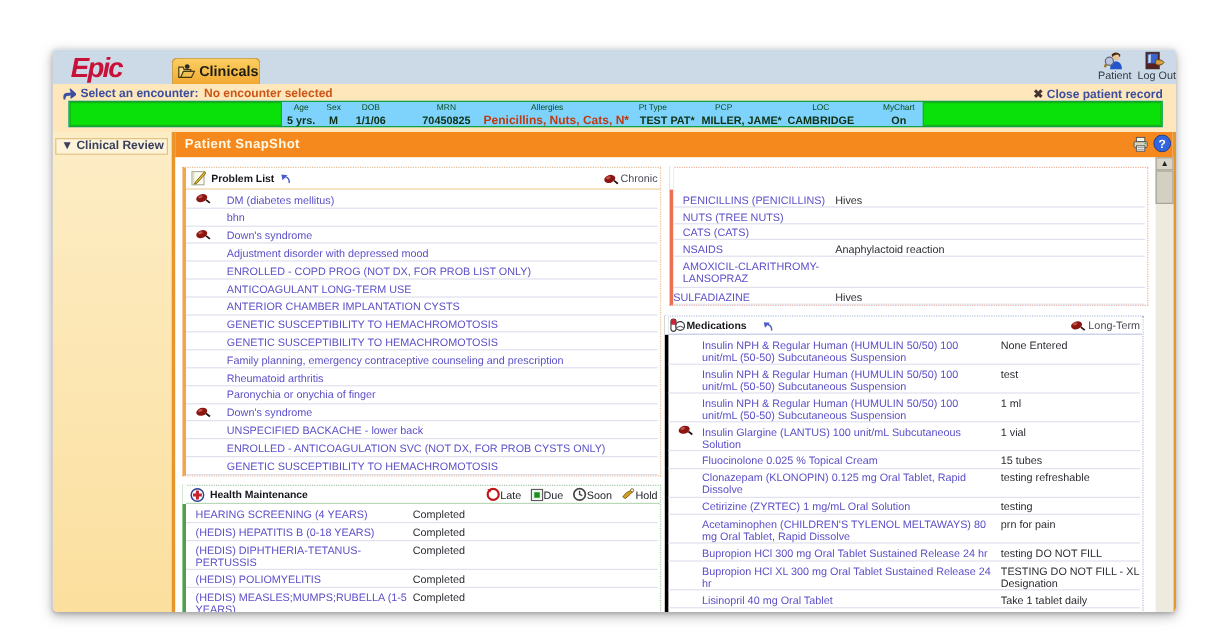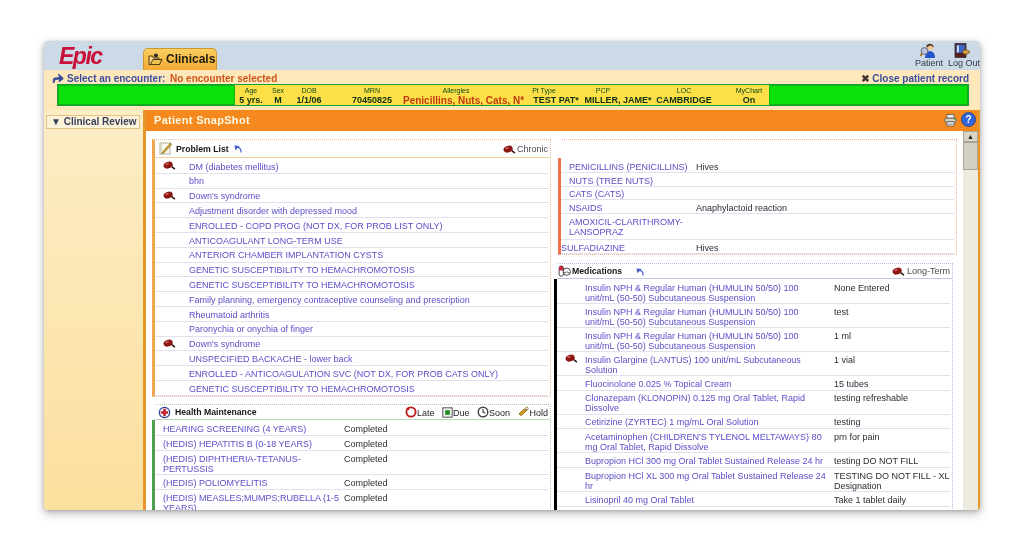--- a/index.html
+++ b/index.html
@@ -15,21 +15,21 @@
   #tabclin{left:99px;top:7px;width:74px;height:22px;background:linear-gradient(#fbcf60,#f2a933);
      border:1px solid #c9962f;border-bottom:none;border-radius:5px 5px 0 0;
      font-size:12px;font-weight:bold;color:#1c1c10;padding:3px 0 0 22px;}
   .toplab{font-size:9px;color:#333a44;top:17px;}
   
   #encbar{left:0;top:29px;width:936px;height:40px;background:#fde7bb;}
   #selenc{left:23px;top:3px;font-size:10px;font-weight:bold;color:#3b4ea0;}
   #noenc{left:126px;top:3px;font-size:10px;font-weight:bold;color:#cc5517;}
   #closerec{right:11px;top:3px;font-size:10px;font-weight:bold;color:#3b4ea0;}
   
-  #banner{left:13px;top:14px;width:912px;height:22px;background:#fde047;border:1px solid #14a03c;}
+  #banner{left:13px;top:14px;width:912px;height:22px;background:#7dd3fc;border:1px solid #14a03c;}
   .gbox{top:0px;height:20px;background:#0ae00a;border:1px solid #11b411;}
   .glab{font-size:7px;color:#0a4a1a;top:2px;text-align:center;line-height:7px;}
   .gval{font-size:9px;font-weight:bold;color:#0c3012;top:10px;text-align:center;white-space:nowrap;}
   
   #sidebar{left:0;top:69px;width:99px;height:400px;background:linear-gradient(#fdedc6,#fbdf9e);}
   #crtab{left:2px;top:5px;width:94px;height:14px;background:#fdf3d9;border:1px solid #e2c382;
      font-size:10px;font-weight:bold;color:#3a3f5c;padding:0 0 0 4px;line-height:12px;white-space:nowrap;}
   
   #frame{left:99px;top:69px;width:837px;height:400px;background:#fff;
      border-left:3px solid #e8962c;border-right:3px solid #e8962c;}
@@ -207,21 +207,21 @@
             <ellipse cx="5.5" cy="4.6" rx="5.2" ry="3.6" transform="rotate(-18 5.5 4.6)" fill="#8c1612"></ellipse>
             <ellipse cx="4.2" cy="3.4" rx="2.2" ry="1.2" transform="rotate(-18 4.2 3.4)" fill="#c4524e"></ellipse>
             <path d="M9.5 6.2 L13 9" stroke="#2a0f0f" stroke-width="1.6" fill="none"></path>
           </svg>
           <div class="rt" style="left:34px;top:2.5px;">Down's syndrome</div>
         </div>
       <div class="row" style="top:192.4px;height:14.8px;">
           <div class="rt" style="left:34px;top:2.5px;">UNSPECIFIED BACKACHE - lower back</div>
         </div>
       <div class="row" style="top:207.2px;height:14.8px;">
-          <div class="rt" style="left:34px;top:2.5px;">ENROLLED - ANTICOAGULATION SVC (NOT DX, FOR PROB CATS ONLY)</div>
+          <div class="rt" style="left:34px;top:2.5px;">ENROLLED - ANTICOAGULATION SVC (NOT DX, FOR PROB CYSTS ONLY)</div>
         </div>
       <div class="row" style="top:222.0px;height:14.8px;">
           <div class="rt" style="left:34px;top:2.5px;">GENETIC SUSCEPTIBILITY TO HEMACHROMOTOSIS</div>
         </div>
     </div>
   </div>
   <div id="hmaint" class="abs panel">
     <div style="position:absolute;left:-3px;top:-1px;width:3px;height:16px;background:#fff;"></div>
       <div class="phead" style="height:15px;">
         <svg width="13" height="13" viewBox="0 0 13 13" style="position:absolute;left:3px;top:1px">

